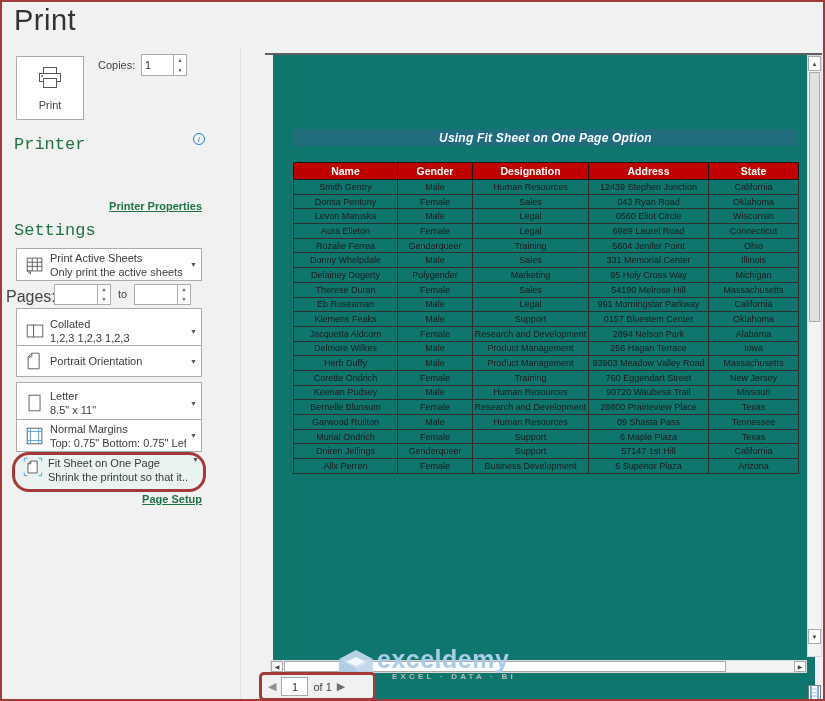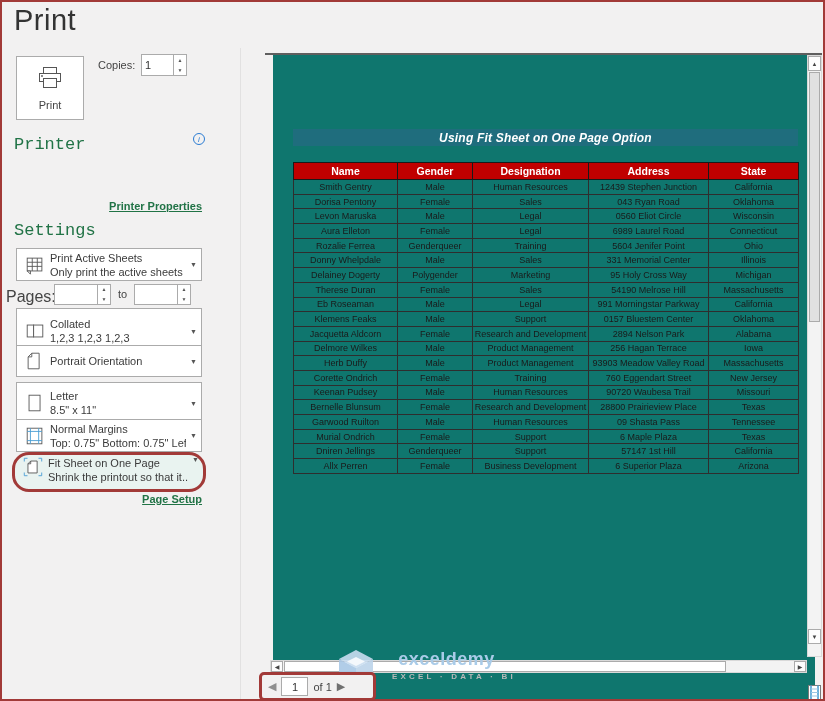--- a/index.html
+++ b/index.html
@@ -95,21 +95,21 @@
 
   .hscroll { position:absolute; left:268px; top:658px; width:537px; height:13px; background:#f3f3f3; border:1px solid #d9d9d9; }
   .hscroll .btn { position:absolute; top:0; width:12px; height:11px; background:#fdfdfd; border:1px solid #ababab; color:#444; font-size:6px; display:flex; align-items:center; justify-content:center; cursor:pointer; }
   .hscroll .btn.left { left:0; }
   .hscroll .btn.right { right:0; }
   .hscroll .thumb { position:absolute; left:13px; top:0; width:442px; height:11px; background:#fff; border:1px solid #ababab; cursor:pointer; }
 
   
   .watermark { position:absolute; left:335px; top:646px; z-index:5; display:flex; align-items:flex-start; pointer-events:none; }
   .wm-text { margin-left:2px; }
-  .wm-brand { font-size:18px; font-weight:700; color:#a9cbe8; letter-spacing:.5px; line-height:22px;text-align:center; }
+  .wm-brand { font-size:25px; font-weight:700; color:#a9cbe8; letter-spacing:.5px; line-height:22px; }
   .wm-tag { font-size:8px; font-weight:700; color:#b9b9b9; letter-spacing:3.2px; margin-top:2px; margin-left:15px; }
 
   
   .page-nav {
     position:absolute; left:257px; top:670px; width:117px; height:29px; z-index:6;
     border:3px solid #a23a38; border-radius:5px; background:#f2f1f1;
     display:flex; align-items:center; gap:5px; padding:0 6px;
   }
   .nav-arrow { font-size:11px; line-height:1; cursor:pointer; }
   .nav-prev { color:#8f8f8f; }

